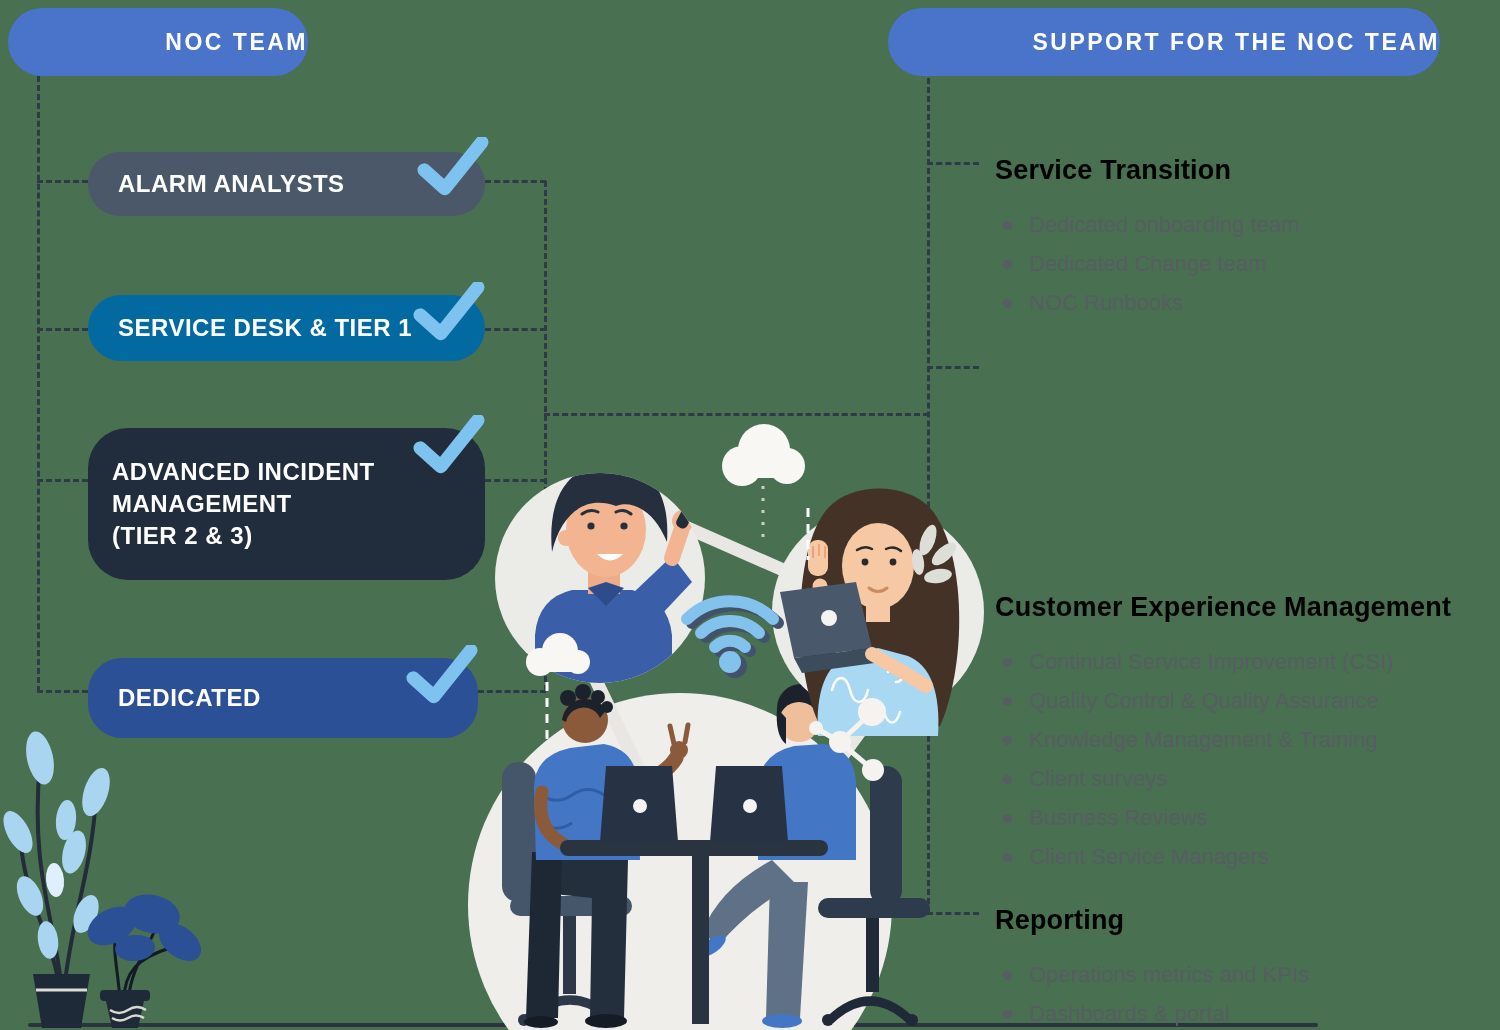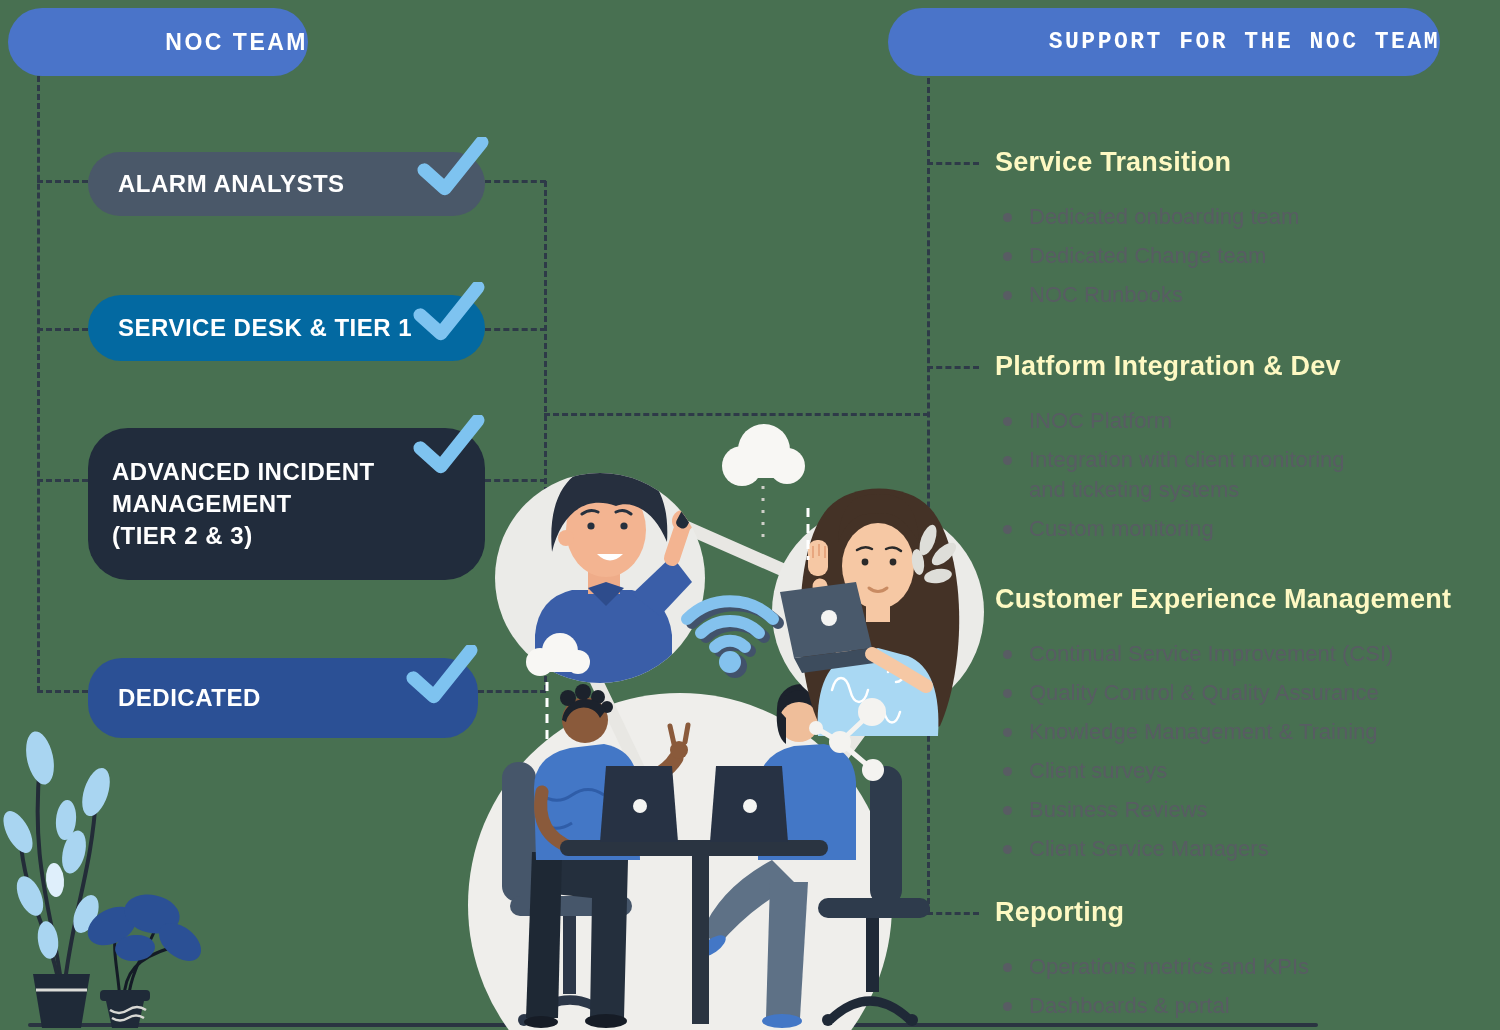--- a/index.html
+++ b/index.html
@@ -7,38 +7,38 @@
   .stage{position:relative;width:1500px;height:1030px;background:#487051;overflow:hidden;}
 
   
   .dash-v{position:absolute;width:0;border-left:3px dashed #2E3A48;}
   .dash-h{position:absolute;height:0;border-top:3px dashed #2E3A48;}
 
   
   .pill{position:absolute;display:flex;align-items:center;color:#FFFFFF;font-weight:bold;box-sizing:border-box;}
   .pill-header{justify-content:flex-end;font-size:23px;letter-spacing:2.5px;background:#4A74C9;border-radius:36px;}
   .noc-header{left:8px;top:8px;width:300px;height:68px;}
-  .support-header{left:888px;top:8px;width:552px;height:68px;font-family:Liberation Mono, monospace;}
+  .support-header{left:888px;top:8px;width:552px;height:68px;}
   .pill-item{padding-left:30px;font-size:24px;letter-spacing:0.5px;border-radius:34px;}
   .pill-label{white-space:pre-line;line-height:1.32;}
   .item-alarm{left:88px;top:152px;width:397px;height:64px;background:#4A5869;}
   .item-service{left:88px;top:295px;width:397px;height:66px;background:#0369a1;}
   .item-advanced{left:88px;top:428px;width:397px;height:152px;background:#212C3C;border-radius:40px;padding-left:24px;}
   .item-dedicated{left:88px;top:658px;width:390px;height:80px;background:#2B5095;}
   .check{position:absolute;width:72px;height:62px;}
   .check svg{display:block;width:100%;height:100%;}
   .check-alarm{left:417px;top:137px;}
   .check-service{left:413px;top:282px;}
   .check-advanced{left:413px;top:415px;}
   .check-dedicated{left:406px;top:645px;}
 
   
   .section{position:absolute;left:995px;width:480px;color:#54575C;}
   .sec-1{top:144px;} .sec-2{top:348px;} .sec-3{top:581px;} .sec-4{top:894px;}
-  .section h3{margin:0 0 22px 0;font-size:27px;line-height:36px;letter-spacing:0.2px;white-space:nowrap;color:#fef9c3;}
+  .section h3{margin:8px 0 22px 0;font-size:27px;line-height:36px;letter-spacing:0.2px;white-space:nowrap;color:#000000;}
   .section ul{margin:0;padding:0;list-style:none;}
   .section li{position:relative;padding-left:34px;font-size:22px;line-height:30px;margin-bottom:9px;color:#585C63;white-space:pre-line;font-weight:500;}
   .section li::before{content:'';position:absolute;left:8px;top:11px;width:9px;height:9px;border-radius:50%;background:#585C63;}
 
   
   .team-illo{position:absolute;left:420px;top:390px;width:580px;height:640px;}
   .plants-illo{position:absolute;left:0;top:700px;width:250px;height:330px;}
   .ground{position:absolute;left:28px;top:1023px;width:1290px;height:4px;background:#2A3441;border-radius:2px;}
 </style>
 </head>
@@ -110,29 +110,20 @@
         <path d="M7 32 L27 50 L63 5" fill="none" stroke="#7EC3F0" stroke-width="13" stroke-linecap="round" stroke-linejoin="round"></path>
       </svg>
   </span>
 
   <div class="section sec-1">
     <h3>Service Transition</h3>
     <ul>
         <li>Dedicated onboarding team</li>
         <li>Dedicated Change team</li>
         <li>NOC Runbooks</li>
-      </ul>
-  </div>
-  <div class="section sec-2">
-    <h3>Platform Integration &amp; Dev</h3>
-    <ul>
-        <li>INOC Platform</li>
-        <li>Integration with client monitoring
-and ticketing systems</li>
-        <li>Custom monitoring</li>
       </ul>
   </div>
   <div class="section sec-3">
     <h3>Customer Experience Management</h3>
     <ul>
         <li>Continual Service Improvement (CSI)</li>
         <li>Quality Control &amp; Quality Assurance</li>
         <li>Knowledge Management &amp; Training</li>
         <li>Client surveys</li>
         <li>Business Reviews</li>

